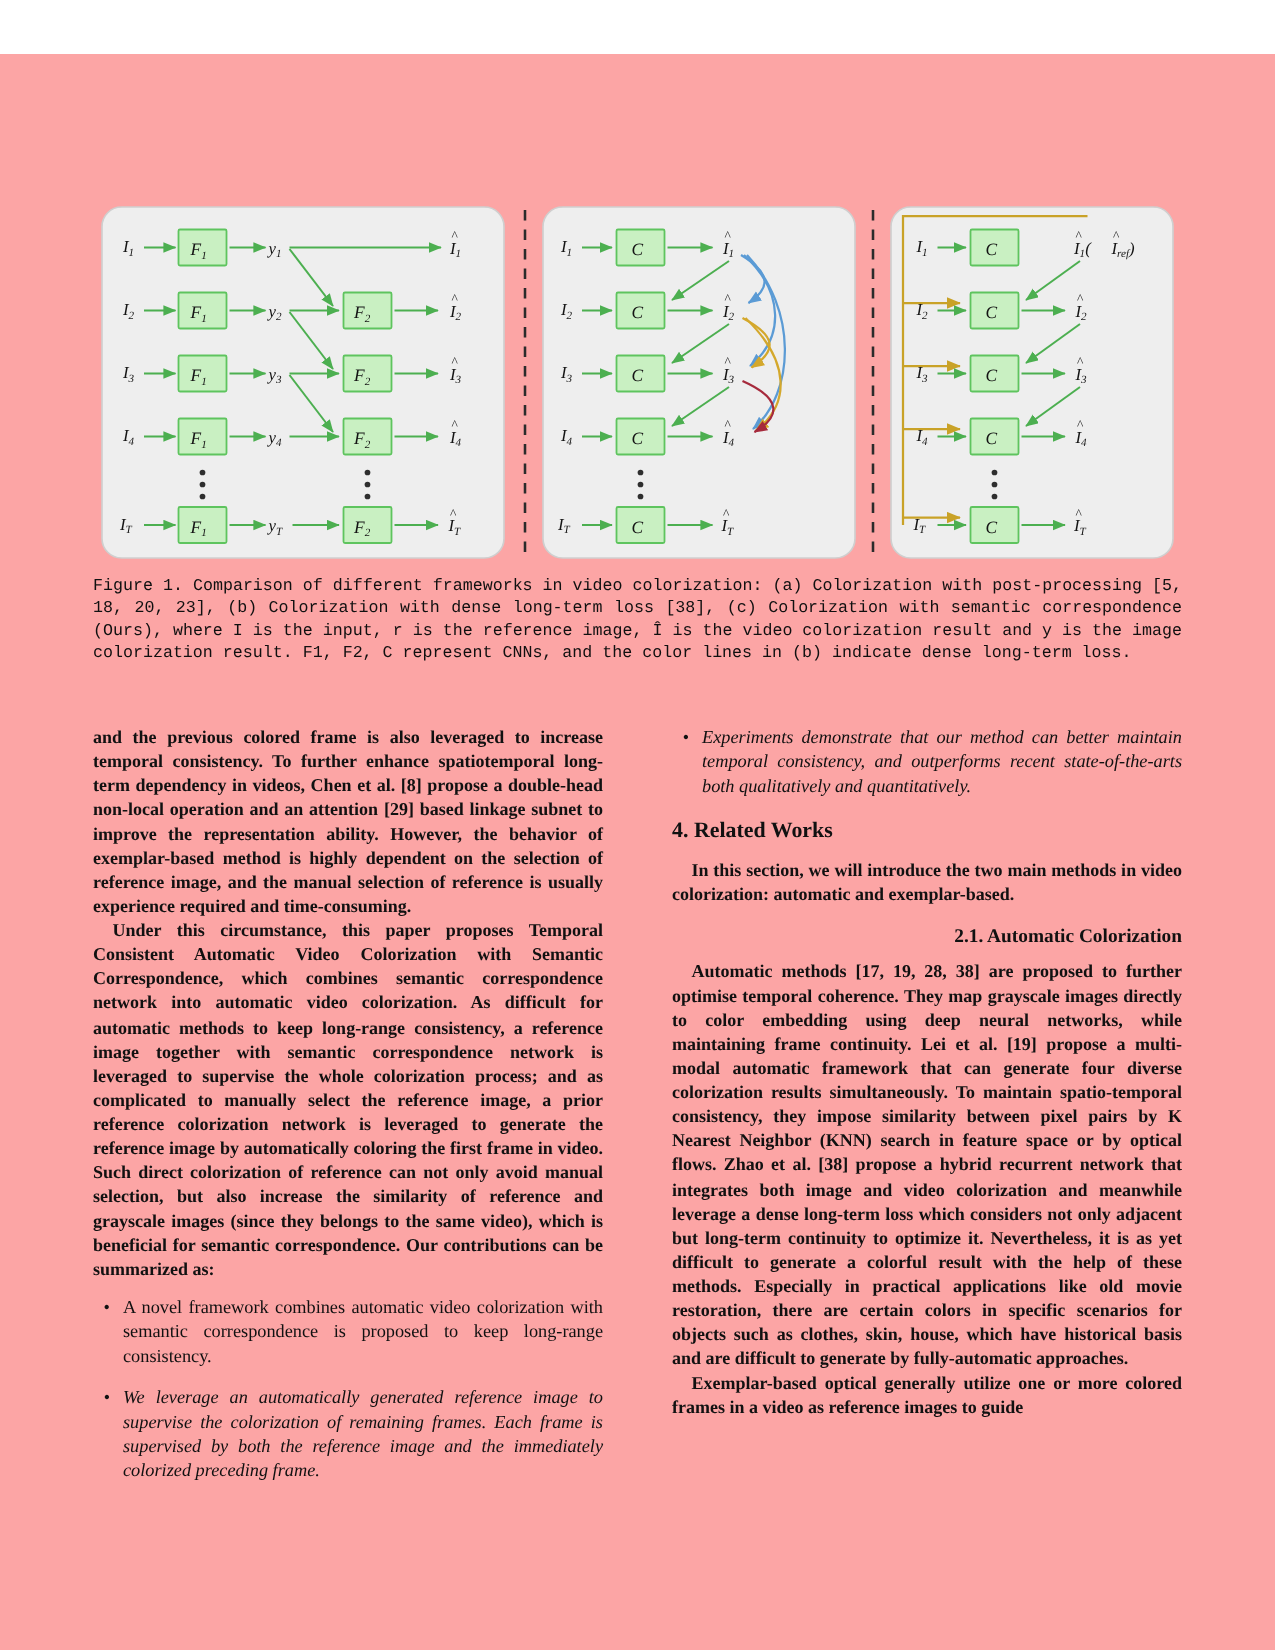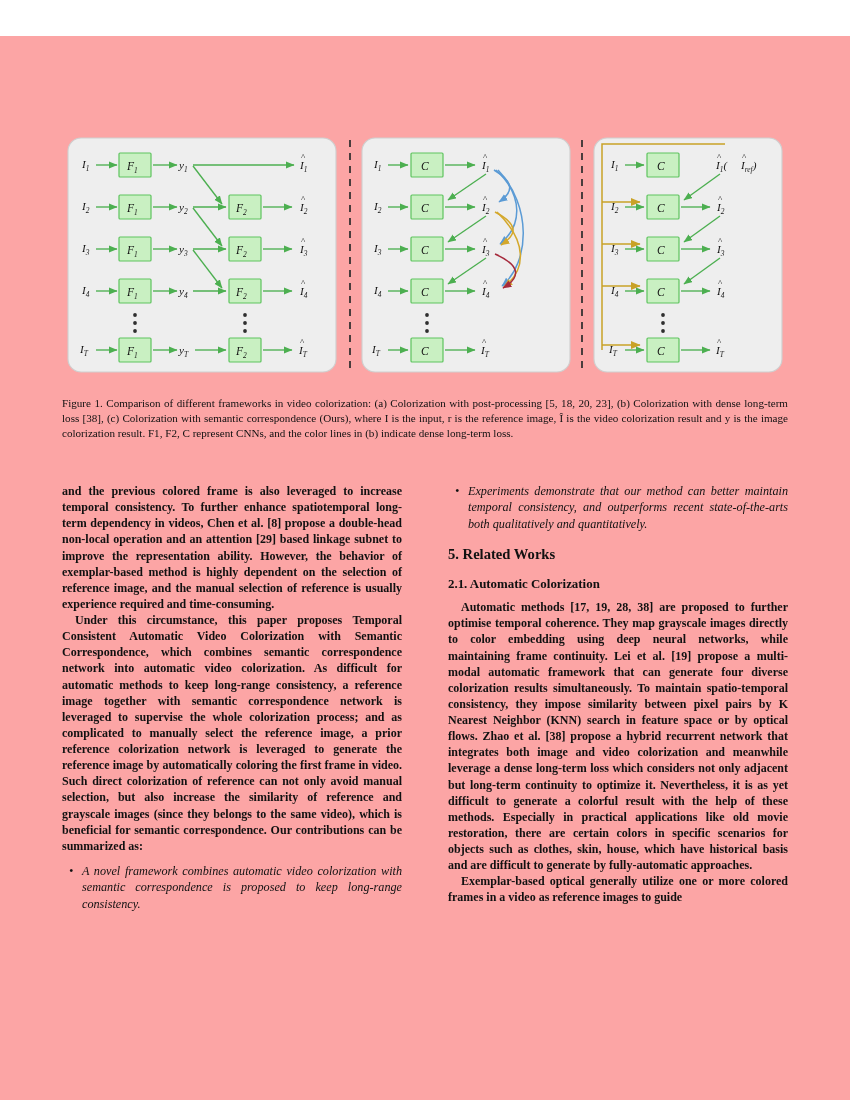--- a/index.html
+++ b/index.html
@@ -39,27 +39,28 @@
     height: 242px;
   }
   #figure-canvas svg {
     display: block;
   }
 
   
   #figure-caption {
     position: absolute;
     left: 62px;
-    top: 360px;
+    top: 348px;
     width: 726px;
     font-size: 11.1px;
     line-height: 1.36;
     text-align: justify;
     text-justify: inter-word;
     color: #101010;
+    font-family: Liberation Mono, monospace;
   }
 
   
   #body-columns {
     position: absolute;
     left: 62px;
     top: 447px;
     width: 726px;
     height: 565px;
   }
@@ -90,21 +91,21 @@
     font-weight: bold;
     font-family: "Liberation Serif","DejaVu Serif",serif;
     text-align: left;
     line-height: 1.2;
   }
   h3.subsection {
     margin: 13px 0 7px 0;
     font-size: 12.9px;
     font-weight: bold;
     font-family: "Liberation Serif","DejaVu Serif",serif;
-    text-align: left;
+    text-align: right;
     line-height: 1.2;
   }
 
   ul.bullets {
     margin: 9px 0 0 0;
     padding: 0 0 0 20px;
     list-style: none;
   }
   ul.bullets li {
     position: relative;
@@ -447,29 +448,31 @@
 
   <div id="figure-caption"><span>Figure 1.</span><span> Comparison of different frameworks in video colorization: (a) Colorization with post-processing [5, 18, 20, 23], (b) Colorization with dense long-term loss [38], (c) Colorization with semantic correspondence (Ours), where I is the input, r is the reference image, Î is the video colorization result and y is the image colorization result. F1, F2, C represent CNNs, and the color lines in (b) indicate dense long-term loss.</span></div>
 
   <div id="body-columns">
 
     <div class="col" id="col-left">
       <p class="noindent">and the previous colored frame is also leveraged to increase temporal consistency. To further enhance spatiotemporal long-term dependency in videos, Chen et al. [8] propose a double-head non-local operation and an attention [29] based linkage subnet to improve the representation ability. However, the behavior of exemplar-based method is highly dependent on the selection of reference image, and the manual selection of reference is usually experience required and time-consuming.</p>
       <p class="indent" style="margin-top:0;">Under this circumstance, this paper proposes Temporal Consistent Automatic Video Colorization with Semantic Correspondence, which combines semantic correspondence network into automatic video colorization. As difficult for automatic methods to keep long-range consistency, a reference image together with semantic correspondence network is leveraged to supervise the whole colorization process; and as complicated to manually select the reference image, a prior reference colorization network is leveraged to generate the reference image by automatically coloring the first frame in video. Such direct colorization of reference can not only avoid manual selection, but also increase the similarity of reference and grayscale images (since they belongs to the same video), which is beneficial for semantic correspondence. Our contributions can be summarized as:</p>
       <ul class="bullets">
         <li>A novel framework combines automatic video colorization with semantic correspondence is proposed to keep long-range consistency.</li>
+        <li>We leverage an automatically generated reference image to supervise the colorization of remaining frames. Each frame is supervised by both the reference image and the immediately colorized preceding frame.</li>
       </ul>
     </div>
 
     <div class="col" id="col-right">
       <ul class="bullets" style="margin-top:0;">
         <li>Experiments demonstrate that our method can better maintain temporal consistency, and outperforms recent state-of-the-arts both qualitatively and quantitatively.</li>
       </ul>
 
-      <h2 class="section">5. Related Works</h2>
+      <h2 class="section">4. Related Works</h2>
+      <p class="indent">In this section, we will introduce the two main methods in video colorization: automatic and exemplar-based.</p>
 
       <h3 class="subsection">2.1. Automatic Colorization</h3>
       <p class="indent">Automatic methods [17, 19, 28, 38] are proposed to further optimise temporal coherence. They map grayscale images directly to color embedding using deep neural networks, while maintaining frame continuity. Lei et al. [19] propose a multi-modal automatic framework that can generate four diverse colorization results simultaneously. To maintain spatio-temporal consistency, they impose similarity between pixel pairs by K Nearest Neighbor (KNN) search in feature space or by optical flows. Zhao et al. [38] propose a hybrid recurrent network that integrates both image and video colorization and meanwhile leverage a dense long-term loss which considers not only adjacent but long-term continuity to optimize it. Nevertheless, it is as yet difficult to generate a colorful result with the help of these methods. Especially in practical applications like old movie restoration, there are certain colors in specific scenarios for objects such as clothes, skin, house, which have historical basis and are difficult to generate by fully-automatic approaches.</p>
 
       <p class="indent">Exemplar-based optical generally utilize one or more colored frames in a video as reference images to guide</p>
     </div>
 
   </div>
 </div>
 

